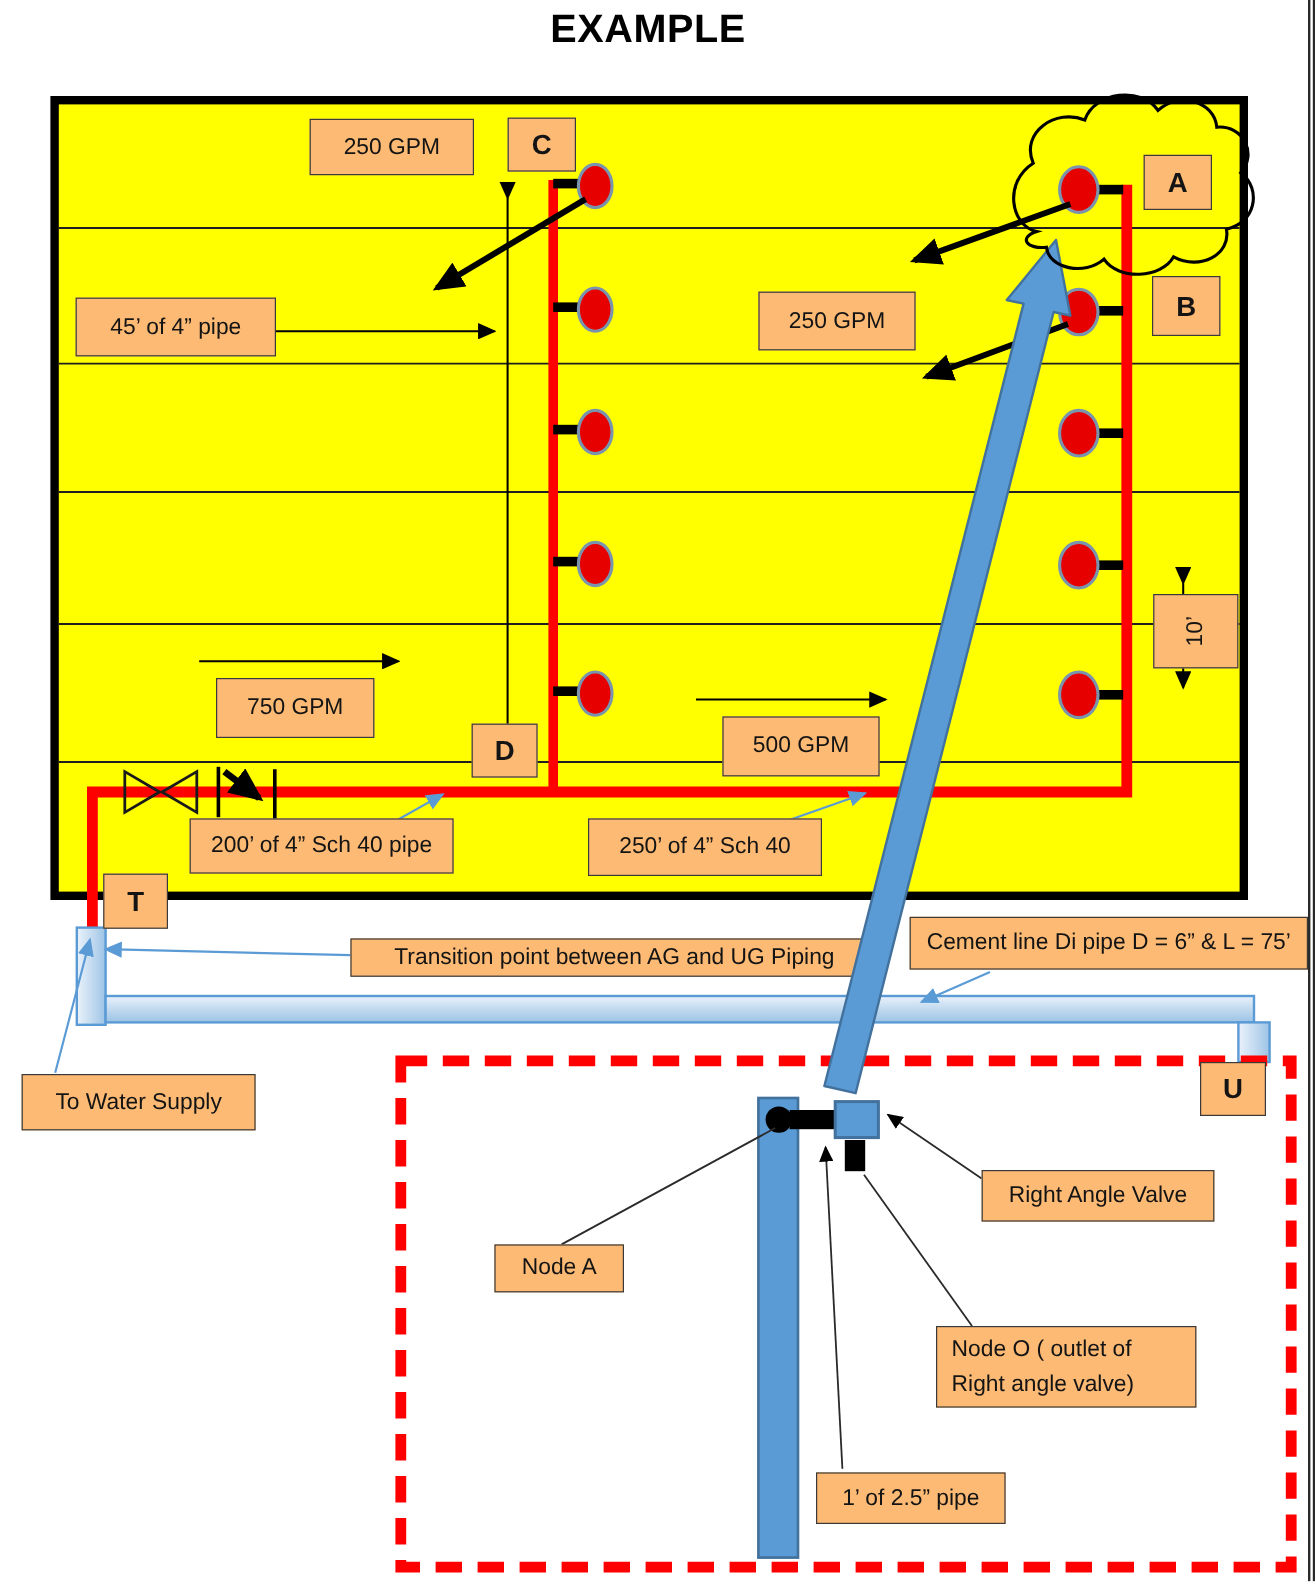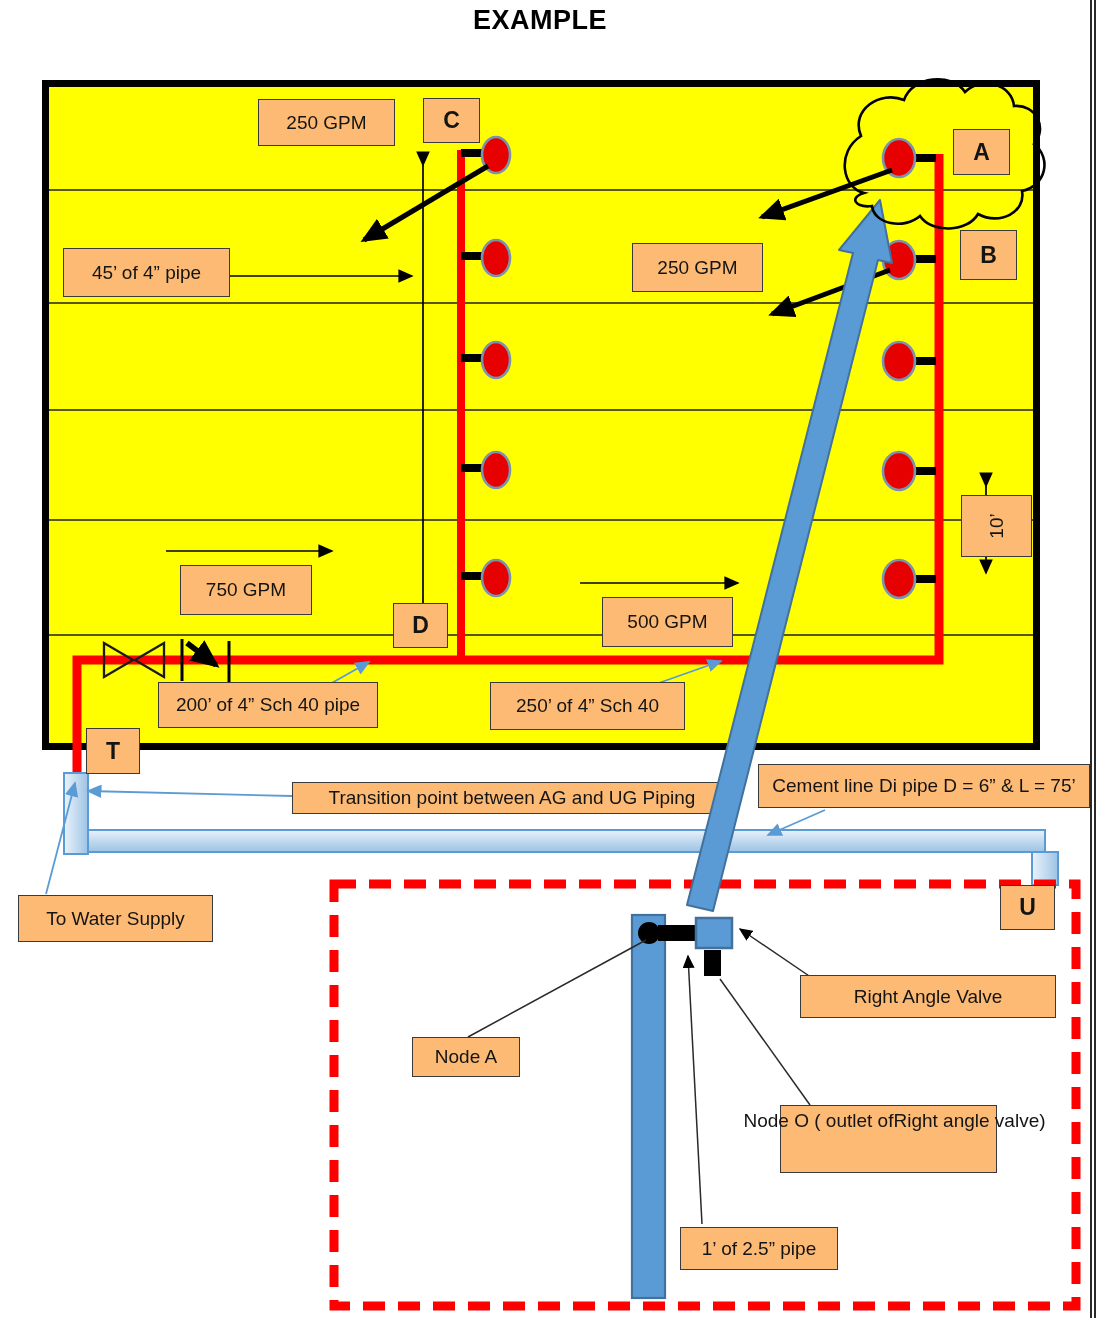--- a/index.html
+++ b/index.html
@@ -4,24 +4,24 @@
 <style>
   html,body{margin:0;padding:0;background:#ffffff;}
   #stage{position:relative;width:1096px;height:1318px;background:#ffffff;overflow:hidden;
          font-family:"Liberation Sans",sans-serif;}
   svg{position:absolute;left:0;top:0;}
   .lbl{position:absolute;background:#fdba74;border:1.7px solid #3a3a3a;box-sizing:border-box;
        display:flex;align-items:center;justify-content:center;
        font-size:19px;color:#141414;white-space:nowrap;z-index:20;}
   .tag{font-weight:bold;font-size:23px;}
   .title{position:absolute;left:300px;top:5px;width:480px;text-align:center;
-         font-weight:800;font-size:27px;letter-spacing:.5px;color:#000;z-index:20;}
+         font-weight:800;font-size:33px;letter-spacing:.5px;color:#000;z-index:20;}
   .vline{position:absolute;top:0;height:1318px;background:#2a2a2a;z-index:30;}
   .rot span{transform:rotate(-90deg);display:block;}
-  .two{flex-direction:row;align-items:flex-start;justify-content:center;
+  .two{flex-direction:column;align-items:flex-start;justify-content:center;
        padding-left:12px;line-height:1.55;}
   #ovl{z-index:25;pointer-events:none;}
 </style>
 </head>
 <body>
 
 <div id="stage">
 
   <svg width="1096" height="1318" viewBox="0 0 1096 1318">
     <defs>
@@ -159,21 +159,21 @@
   <div class="lbl" style="left:602px;top:597px;width:131px;height:50px">500 GPM</div>
   <div class="lbl" style="left:158px;top:682px;width:220px;height:46px">200’ of 4” Sch 40 pipe</div>
   <div class="lbl" style="left:490px;top:682px;width:195px;height:48px">250’ of 4” Sch 40</div>
   <div class="lbl tag" style="left:86px;top:728px;width:54px;height:46px">T</div>
   <div class="lbl" style="left:292px;top:782px;width:440px;height:32px">Transition point between AG and UG Piping</div>
   <div class="lbl" style="left:758px;top:764px;width:332px;height:44px">Cement line Di pipe D = 6” &amp; L = 75’</div>
   <div class="lbl" style="left:18px;top:895px;width:195px;height:47px">To Water Supply</div>
   <div class="lbl tag" style="left:1000px;top:885px;width:55px;height:45px">U</div>
 
   <div class="lbl" style="left:412px;top:1037px;width:108px;height:40px">Node A</div>
-  <div class="lbl" style="left:800px;top:975px;width:256px;height:43px">Right Angle Valve</div>
+  <div class="lbl" style="left:818px;top:975px;width:194px;height:43px">Right Angle Valve</div>
   <div class="lbl two" style="left:780px;top:1105px;width:217px;height:68px">
     <span>Node O ( outlet of</span>
     <span>Right angle valve)</span>
   </div>
   <div class="lbl" style="left:680px;top:1227px;width:158px;height:43px">1’ of 2.5” pipe</div>
 
   <svg id="ovl" width="1096" height="1318" viewBox="0 0 1096 1318">
     <polygon points="687,905 853,253 839,250 880,200 892,263 878,260 713,911" fill="#5B9BD5" stroke="#41719C" stroke-width="2" stroke-linejoin="round"></polygon>
     <path d="M 864,193 C 842,188 836,152 861,136 C 850,110 880,90 904,100
              C 912,76 952,72 965,92 C 982,76 1012,84 1014,106

